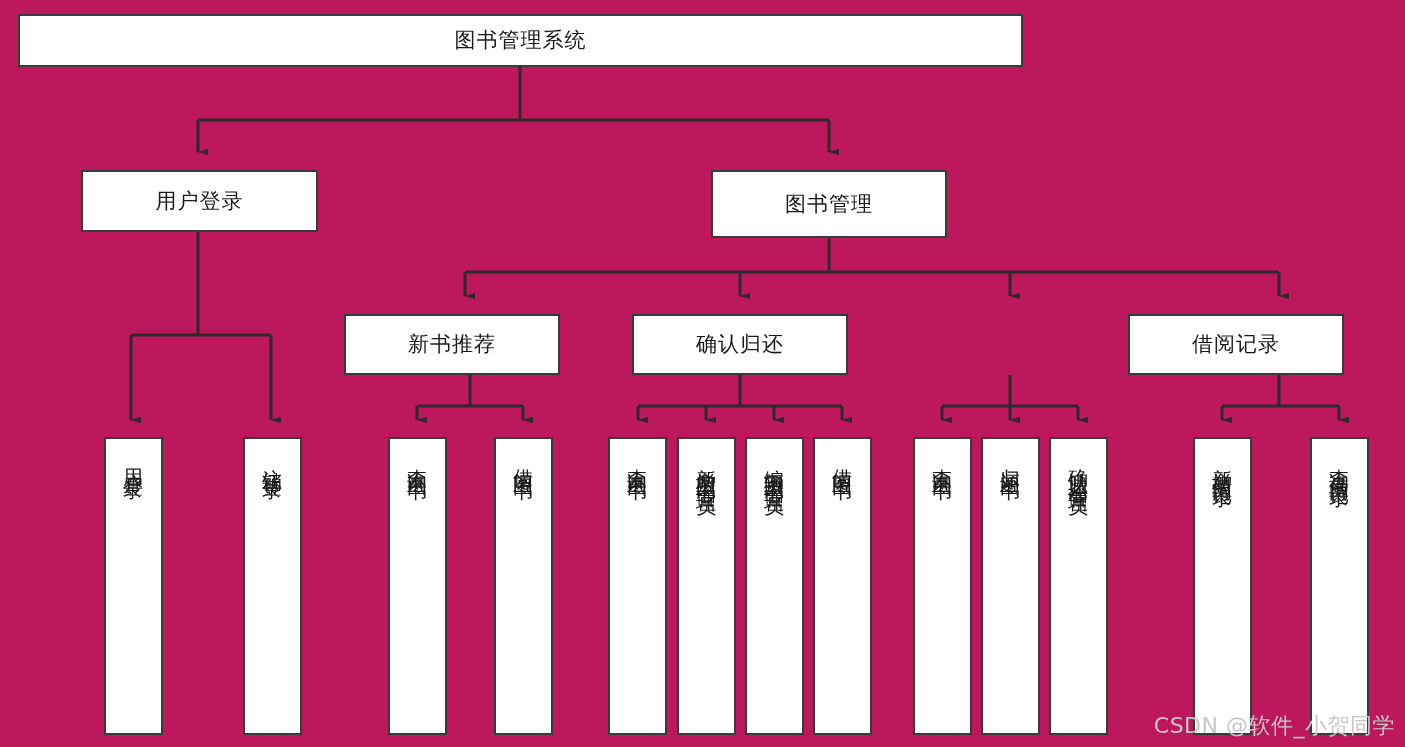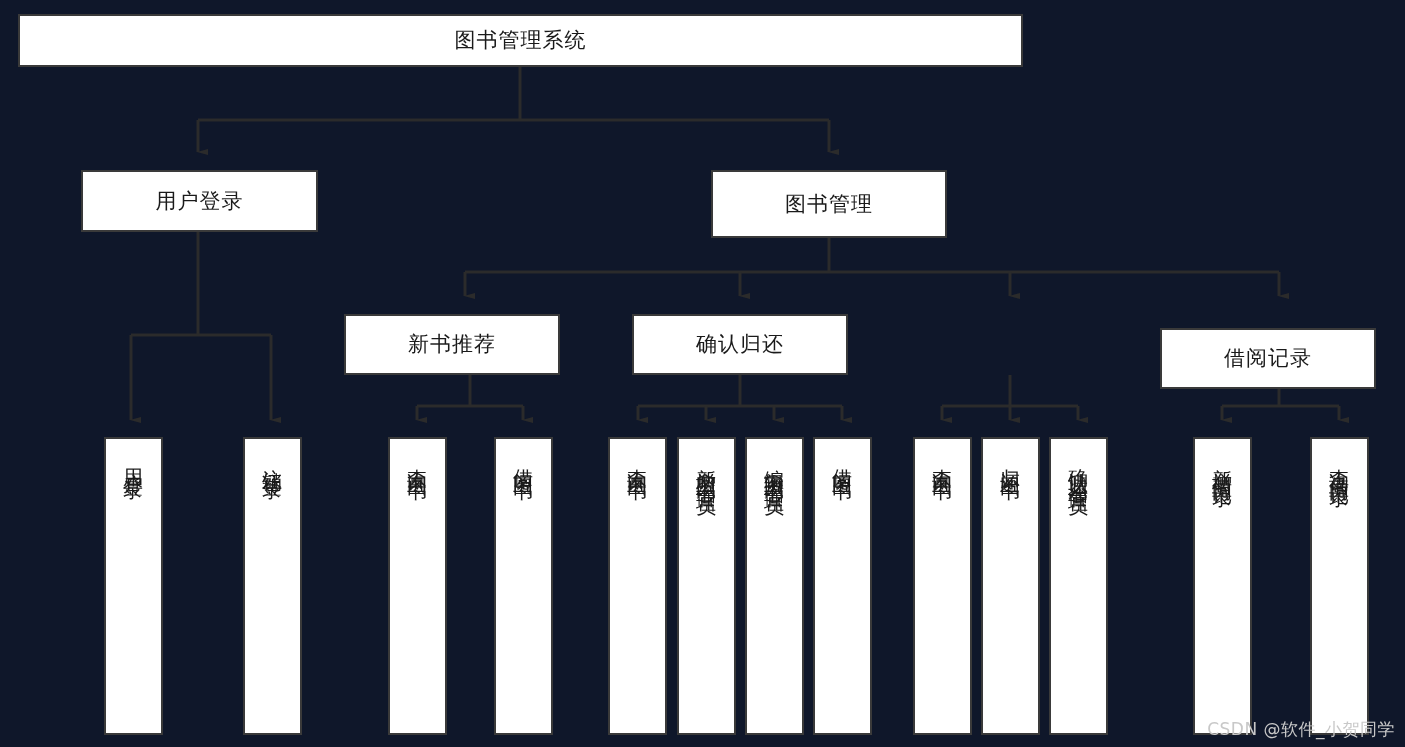--- a/index.html
+++ b/index.html
@@ -5,21 +5,21 @@
 <style>
   html,body{margin:0;padding:0;background:#ffffff;}
   body{
     font-family:"DejaVu Sans","Liberation Sans",sans-serif;
     color:#1a1a1a;
   }
   #canvas{
     position:relative;
     width:1405px;
     height:747px;
-    background:#0f172a;
+    background:#be185d;
     overflow:hidden;
   }
   svg#wires{
     position:absolute;
     left:0; top:0;
     width:1405px;
     height:747px;
     pointer-events:none;
   }
   .node{
@@ -50,21 +50,21 @@
     font-size:20px;
     letter-spacing:4px;
     line-height:1.1;
     white-space:normal;
     max-height:286px;
   }
   #watermark{
     position:absolute;
     right:10px;
     bottom:6px;
-    font-size:17px;
+    font-size:22px;
     color:#c8c8c8;
     letter-spacing:0.5px;
     white-space:nowrap;
     user-select:none;
   }
 </style>
 </head>
 <body>
 
 <div id="canvas">
@@ -129,21 +129,21 @@
   <div class="node" style="left:711px; top:170px; width:236px; height:68px;">
     <span class="lbl">图书管理</span>
   </div>
 
   <div class="node" style="left:344px; top:314px; width:216px; height:61px;">
     <span class="lbl">新书推荐</span>
   </div>
   <div class="node" style="left:632px; top:314px; width:216px; height:61px;">
     <span class="lbl">确认归还</span>
   </div>
-  <div class="node" style="left:1160px; top:314px; width:216px; height:61px;margin-top:14px;">
+  <div class="node" style="left:1128px; top:314px; width:216px; height:61px;">
     <span class="lbl">借阅记录</span>
   </div>
 
   <div class="node vertical" style="left:104px; top:437px; width:59px; height:298px;">
     <span class="lbl">用户登录</span>
   </div>
   <div class="node vertical" style="left:243px; top:437px; width:59px; height:298px;">
     <span class="lbl">注销登录</span>
   </div>
 

